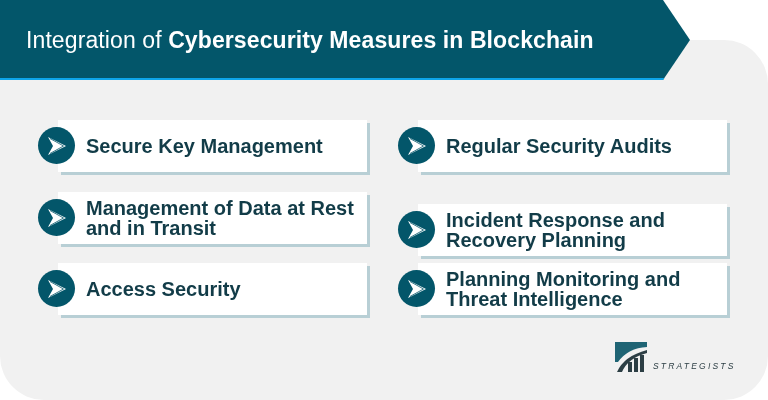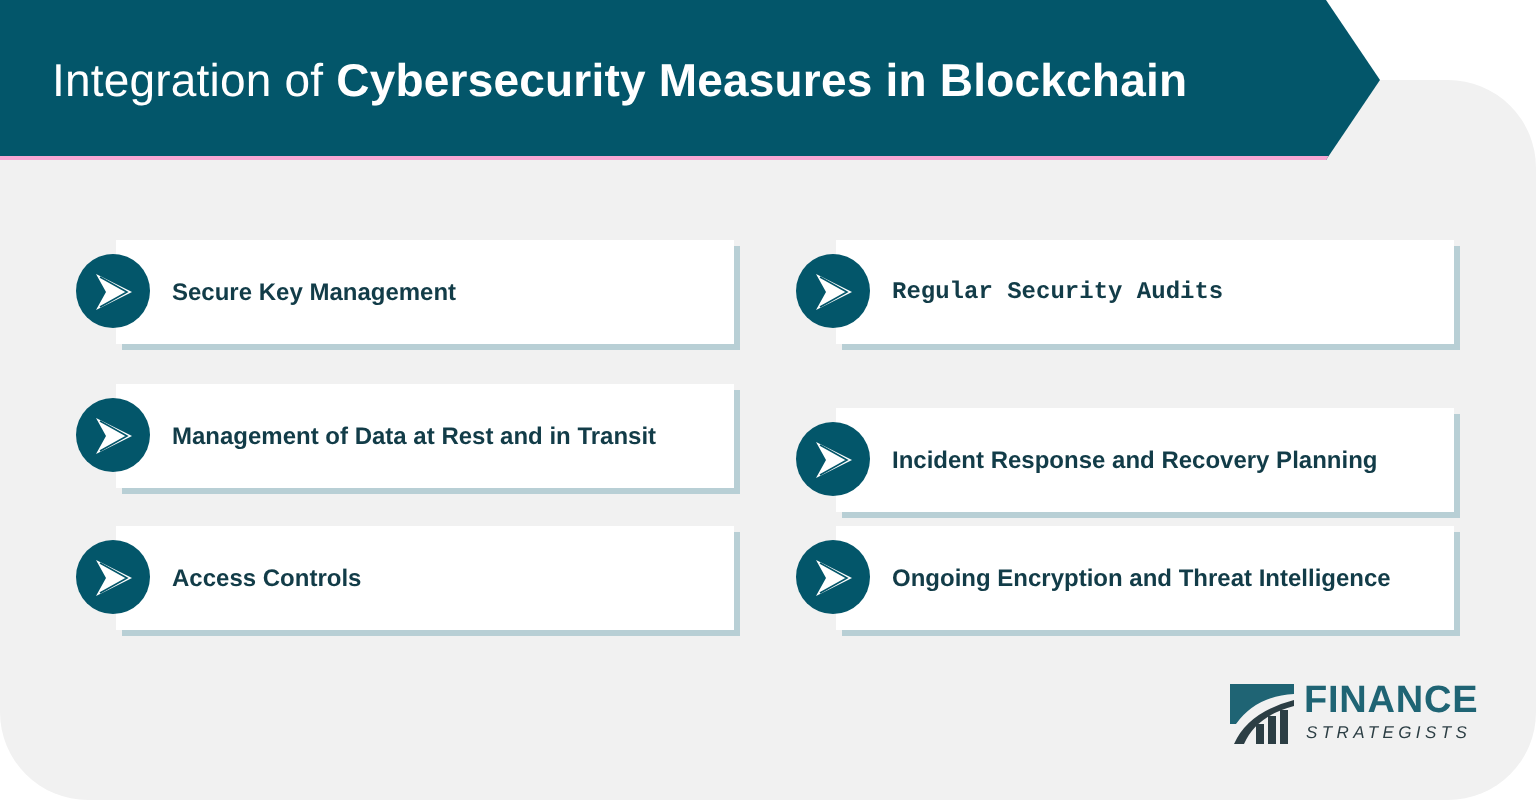--- a/index.html
+++ b/index.html
@@ -18,21 +18,21 @@
       left: 0; top: 40px; width: 700px; height: 50px;
       background: #f1f1f1;
     }
 
     .banner {
       position: absolute;
       left: 0; top: 0;
       width: 690px; height: 80px;
       background: #03566a;
       clip-path: polygon(0 0, 663px 0, 690px 40px, 663px 80px, 0 80px);
-      border-bottom: 2px solid #f9a8d4;
+      border-bottom: 2px solid #0ea5e9;
     }
     .banner-title {
       position: absolute;
       left: 26px; top: 0;
       height: 80px;
       line-height: 80px;
       color: #ffffff;
       font-size: 23px;
       white-space: nowrap;
       letter-spacing: 0.1px;
@@ -51,21 +51,21 @@
       background: #ffffff;
       box-shadow: 3px 3px 0 #b8cfd5;
     }
     .card-text {
       position: absolute;
       left: 28px; top: 0;
       width: 275px; height: 52px;
       display: flex; align-items: center;
       color: #123c48;
       font-weight: 700;
-      font-size: 12px;
+      font-size: 20px;
       line-height: 20px;
     }
     .circle {
       position: absolute;
       left: 0; top: 7px;
       width: 37px; height: 37px;
       border-radius: 50%;
       background: #03566a;
       display: flex; align-items: center; justify-content: center;
     }
@@ -126,31 +126,31 @@
   <div class="circle">
     <svg width="22" height="20" viewBox="0 0 22 20">
         <path d="M2 1 L20 10 L2 19 L7 10 Z" fill="#ffffff"></path>
         <path d="M4 2.5 L17.5 10 L4 17.5" fill="none" stroke="#03566a" stroke-width="0.8"></path>
       </svg>
   </div>
 </div>
 
 <div class="item" style="left:38px; top:263px;">
   <div class="card">
-    <div class="card-text">Access Controls</div>
+    <div class="card-text">Access Security</div>
   </div>
   <div class="circle">
     <svg width="22" height="20" viewBox="0 0 22 20">
         <path d="M2 1 L20 10 L2 19 L7 10 Z" fill="#ffffff"></path>
         <path d="M4 2.5 L17.5 10 L4 17.5" fill="none" stroke="#03566a" stroke-width="0.8"></path>
       </svg>
   </div>
 </div>
 
-<div class="item" style="left:398px; top:120px;font-family:Liberation Mono, monospace;">
+<div class="item" style="left:398px; top:120px;">
   <div class="card">
     <div class="card-text">Regular Security Audits</div>
   </div>
   <div class="circle">
     <svg width="22" height="20" viewBox="0 0 22 20">
         <path d="M2 1 L20 10 L2 19 L7 10 Z" fill="#ffffff"></path>
         <path d="M4 2.5 L17.5 10 L4 17.5" fill="none" stroke="#03566a" stroke-width="0.8"></path>
       </svg>
   </div>
 </div>
@@ -162,33 +162,32 @@
   <div class="circle">
     <svg width="22" height="20" viewBox="0 0 22 20">
         <path d="M2 1 L20 10 L2 19 L7 10 Z" fill="#ffffff"></path>
         <path d="M4 2.5 L17.5 10 L4 17.5" fill="none" stroke="#03566a" stroke-width="0.8"></path>
       </svg>
   </div>
 </div>
 
 <div class="item" style="left:398px; top:263px;">
   <div class="card">
-    <div class="card-text">Ongoing Encryption and Threat Intelligence</div>
+    <div class="card-text">Planning Monitoring and Threat Intelligence</div>
   </div>
   <div class="circle">
     <svg width="22" height="20" viewBox="0 0 22 20">
         <path d="M2 1 L20 10 L2 19 L7 10 Z" fill="#ffffff"></path>
         <path d="M4 2.5 L17.5 10 L4 17.5" fill="none" stroke="#03566a" stroke-width="0.8"></path>
       </svg>
   </div>
 </div>
 
 <div class="logo">
   <svg class="logo-mark" width="34" height="32" viewBox="0 0 34 32">
     <path d="M1 2 L33 2 L33 7 Q14 8 4 22 L1 22 Z" fill="#1f6474"></path>
     <path d="M3 32 Q10 16 33 10 L33 13 Q14 18 8 32 Z" fill="#2c3e44"></path>
     <rect x="14" y="22" width="4" height="10" fill="#2c3e44"></rect>
     <rect x="20" y="18" width="4" height="14" fill="#2c3e44"></rect>
     <rect x="26" y="15" width="4" height="17" fill="#2c3e44"></rect>
   </svg>
-  <div class="logo-word">FINANCE</div>
   <div class="logo-sub">STRATEGISTS</div>
 </div>
 
 </body></html>

